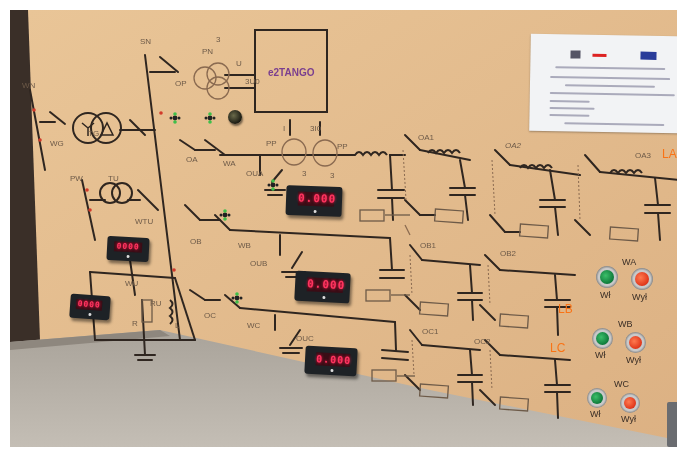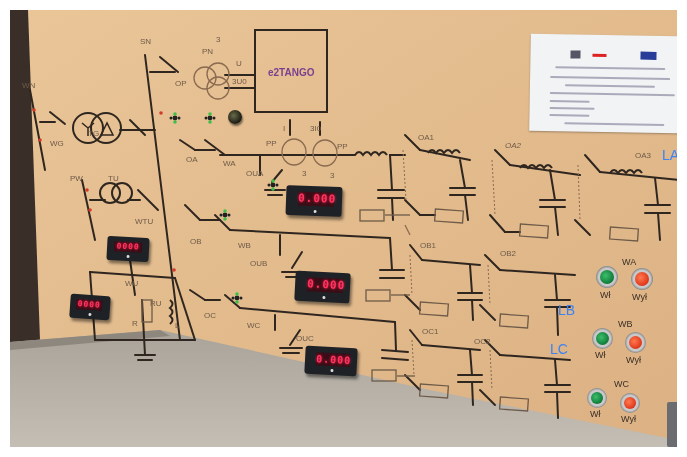--- a/index.html
+++ b/index.html
@@ -4,21 +4,21 @@
   <style>
     html,body{margin:0;padding:0;background:#fff;}
     body{width:687px;height:457px;position:relative;overflow:hidden;font-family:"Liberation Sans",sans-serif;}
     .frame{position:absolute;left:10px;top:10px;width:667px;height:437px;overflow:hidden;background:#3a2f28;}
     .left-cables{position:absolute;left:0;top:120px;width:40px;height:260px;background:linear-gradient(180deg,#4a3a30,#6a5a40 40%,#2e2a20 70%,#3a3020);}
     .panel{position:absolute;left:0;top:0;width:667px;height:437px;}
     .notice{position:absolute;left:520px;top:25px;width:150px;height:97px;background:#f2f3f5;transform:rotate(1deg);box-shadow:0 1px 2px rgba(0,0,0,.3);}
     .notice .logos{position:absolute;left:40px;top:16px;width:90px;height:8px;}
     .notice .line{position:absolute;left:20px;height:2px;background:#aab;border-radius:1px;}
     .lbl{position:absolute;color:#6d5a48;font-size:8px;line-height:1;white-space:nowrap;}
-    .lbl.big{font-size:14px;color:#3b82f6;}
+    .lbl.big{font-size:12px;color:#f97316;}
     .lbl.e2{color:#7a3f8f;font-size:10px;font-weight:bold;}
     .lbl.dark{color:#3a2e26;font-size:9px;}
     .meter{position:absolute;background:#1e2226;border-radius:3px;box-shadow:2px 3px 3px rgba(0,0,0,.45);}
     .meter .disp{position:absolute;background:#3a0d16;color:#ff3560;font-family:"DejaVu Sans Mono",monospace;font-weight:bold;text-align:center;letter-spacing:1px;text-shadow:0 0 3px #ff2050;}
     .meter .led{position:absolute;width:3px;height:3px;border-radius:50%;background:#ddd;}
     .lamp{position:absolute;border-radius:50%;background:radial-gradient(circle,#c9c9c9 55%,#888 70%,#ddd 80%,#777 100%);}
     .lamp .core{position:absolute;border-radius:50%;}
     .lamp.g .core{background:radial-gradient(circle at 40% 40%,#3cbf6a,#0e7a3a 70%,#0a4a22);}
     .lamp.r .core{background:radial-gradient(circle at 40% 40%,#ff7a50,#e0361a 70%,#8a1a0a);}
     .knob{position:absolute;width:14px;height:14px;border-radius:50%;background:radial-gradient(circle at 40% 40%,#6a6a4a,#1a1a12 70%);box-shadow:1px 2px 2px rgba(0,0,0,.5);}
@@ -308,21 +308,21 @@
   <span class="lbl" style="left:125px;top:208px;">WTU</span>
   <span class="lbl" style="left:115px;top:270px;">WU</span>
   <span class="lbl" style="left:140px;top:290px;text-align:center;">RU</span>
   <span class="lbl" style="left:122px;top:310px;">R</span>
   <span class="lbl" style="left:165px;top:312px;">L</span>
   <span class="lbl" style="left:130px;top:28px;">SN</span>
   <span class="lbl" style="left:165px;top:70px;">OP</span>
   <span class="lbl" style="left:192px;top:30px;margin-top:8px;">PN</span>
   <span class="lbl" style="left:206px;top:26px;">3</span>
   <span class="lbl" style="left:226px;top:50px;">U</span>
-  <span class="lbl" style="left:222px;top:68px;">3U0</span>
+  <span class="lbl" style="left:235px;top:68px;">3U0</span>
   <span class="lbl e2" style="left:258px;top:58px;">e2TANGO</span>
   <span class="lbl" style="left:273px;top:115px;">I</span>
   <span class="lbl" style="left:300px;top:115px;">3I0</span>
   <span class="lbl" style="left:256px;top:130px;">PP</span>
   <span class="lbl" style="left:327px;top:133px;">PP</span>
   <span class="lbl" style="left:292px;top:160px;">3</span>
   <span class="lbl" style="left:320px;top:162px;">3</span>
 
   <span class="lbl" style="left:176px;top:146px;">OA</span>
   <span class="lbl" style="left:213px;top:150px;">WA</span>

